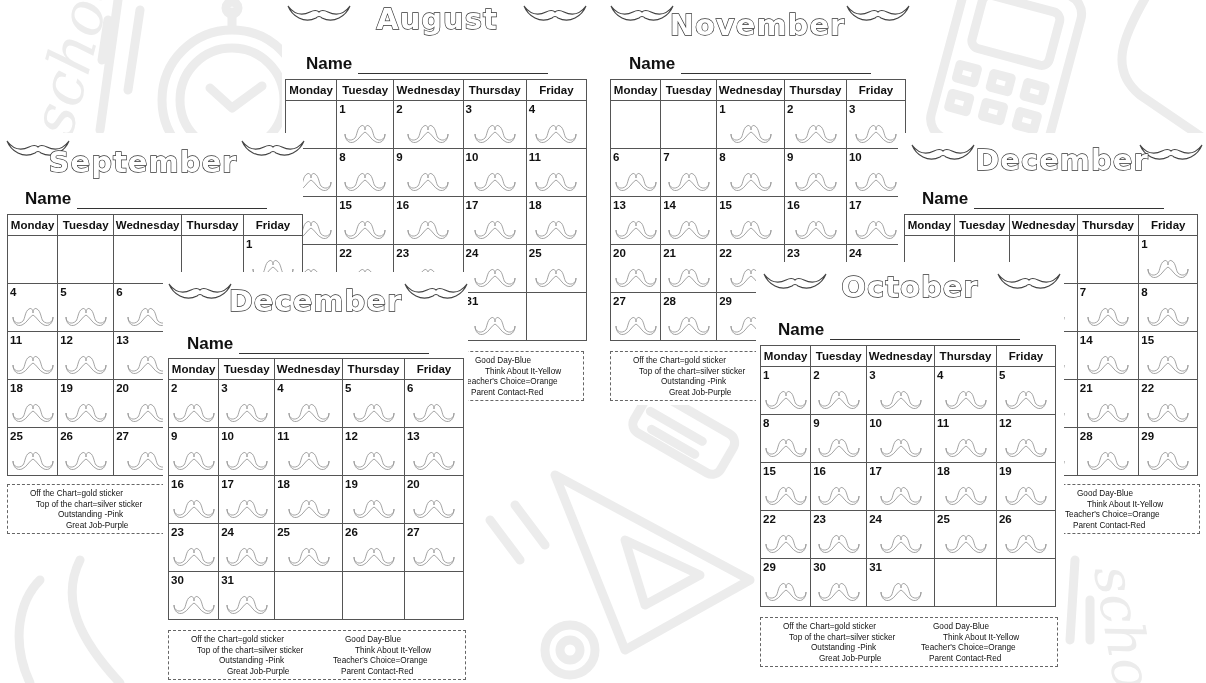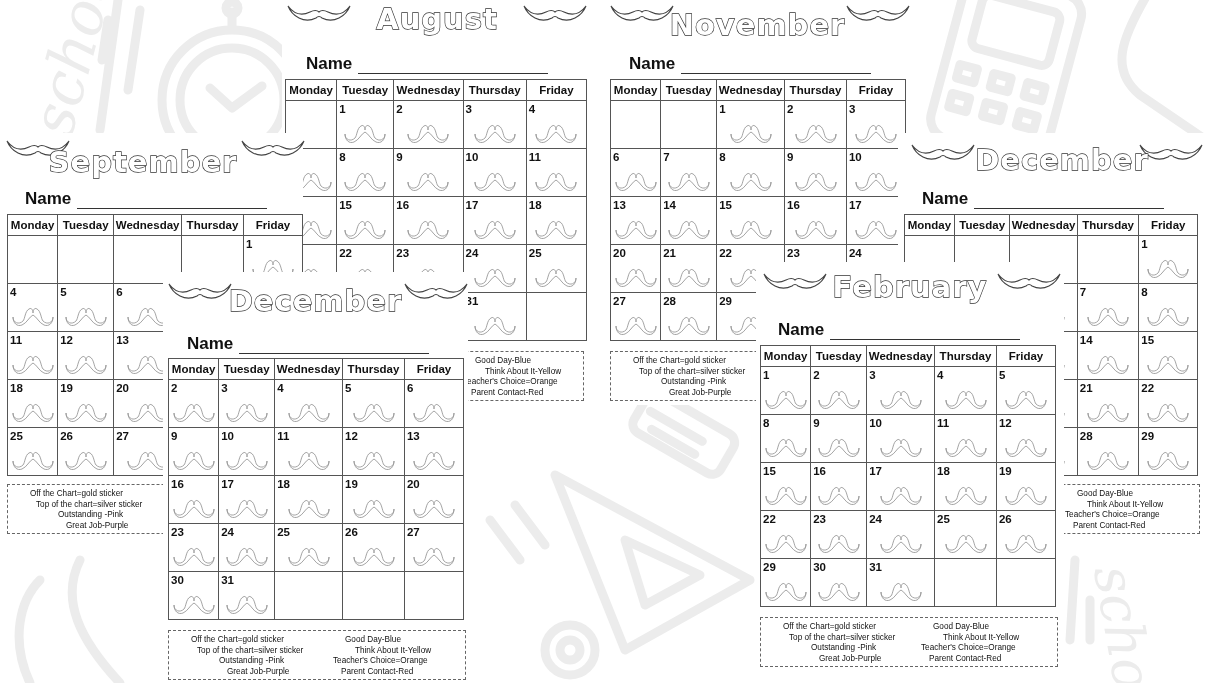--- a/index.html
+++ b/index.html
@@ -1018,21 +1018,21 @@
   </div>
 </div>
 
 <div class="sheet" style="left:756px;top:262px;width:308px;height:421px;z-index:3;">
   <svg class="stache-top" style="left:6px;top:8px">
       <use href="#stache-title"></use>
     </svg>
   <svg class="stache-top" style="left:240px;top:8px">
       <use href="#stache-title"></use>
     </svg>
-  <div class="month-title" style="top:8px">February</div>
+  <div class="month-title" style="top:8px">October</div>
   <div class="name-row" style="left:22px;top:58px;">
     <span>Name</span>
       <span class="name-line" style="width:190px"></span>
   </div>
   <table class="cal" style="left:4px;top:83px;width:296px;">
       <colgroup>
         <col style="width: 17%;">
         <col style="width: 19%;">
         <col style="width: 23%;">
         <col style="width: 21%;">

